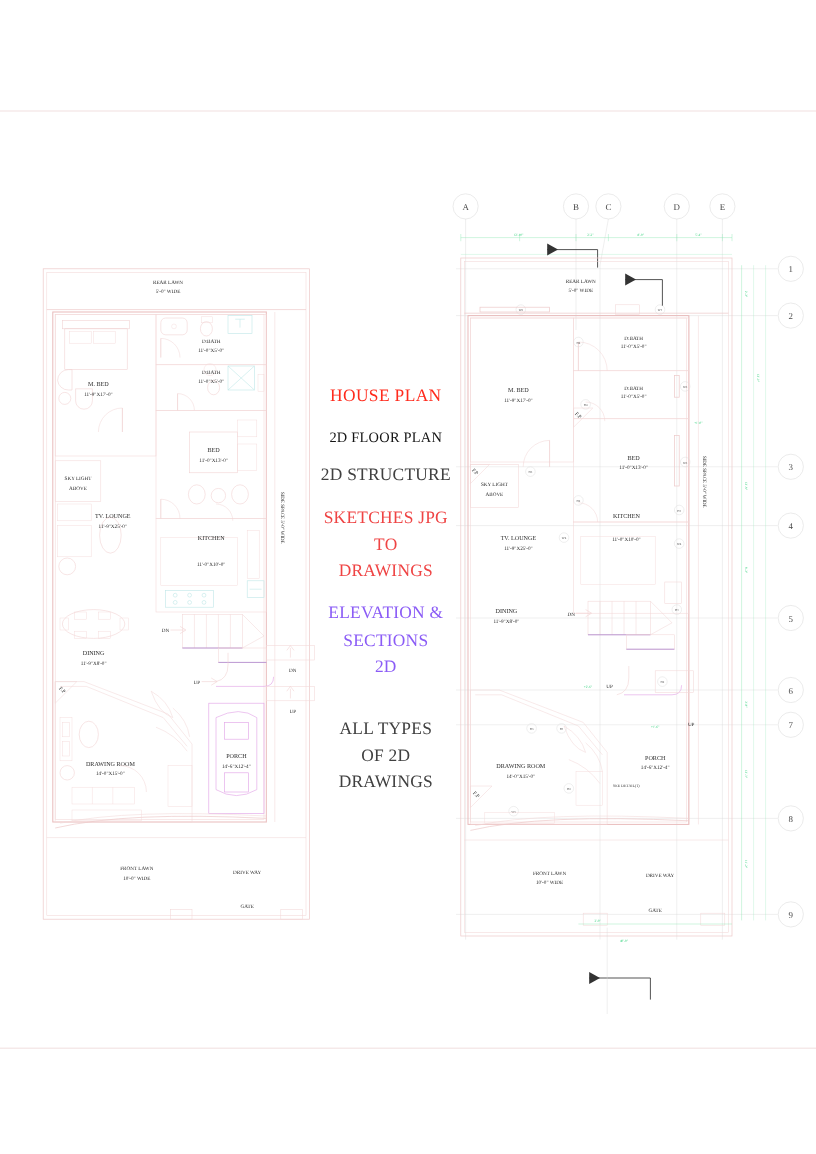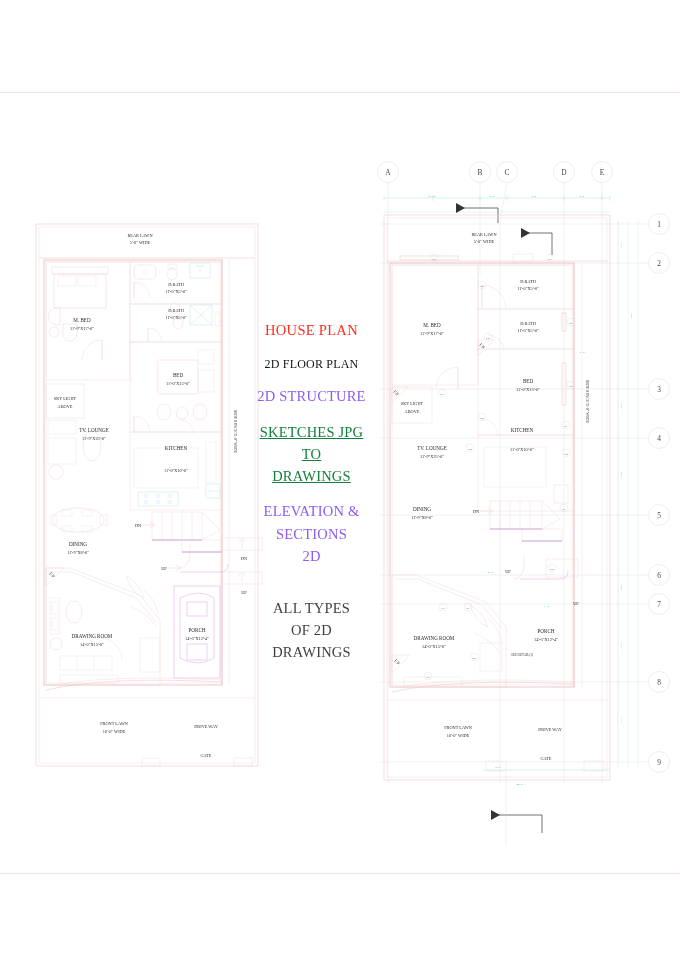--- a/index.html
+++ b/index.html
@@ -9,28 +9,28 @@
 
   .rule{position:absolute;left:0;width:680px;height:1px;background:#f3e4e4;}
   #rule-top{top:92px;}
   #rule-bottom{top:873px;}
 
   
   .plan{position:absolute;}
   .plan svg{display:block;overflow:visible;}
 
   
-  #promo{position:absolute;left:245px;top:322px;width:133px;
+  #promo{position:absolute;left:255px;top:322px;width:133px;
          text-align:center;line-height:1.22;}
   #promo .line{margin:0 0 4px 0;}
   .p-gap{height:13px;}
   .t-housePlan{font-size:14.5px;color:#ff2b1d;letter-spacing:.3px;}
   .t-floorPlan{font-size:12px;color:#141414;letter-spacing:.2px;}
-  .t-structure{font-size:14.5px;color:#8b5cf6;letter-spacing:.2px;}
-  .t-sketches{font-size:14.5px;color:#15803d;letter-spacing:.2px;line-height:1.25;text-decoration:underline;}
+  .t-structure{font-size:14.5px;color:#404040;letter-spacing:.2px;}
+  .t-sketches{font-size:14.5px;color:#ef4444;letter-spacing:.2px;line-height:1.25;}
   .t-elevation{font-size:14.5px;color:#8b5cf6;letter-spacing:.2px;line-height:1.25;}
   .t-alltypes{font-size:14.5px;color:#404040;letter-spacing:.2px;line-height:1.25;}
 
   
   text{font-family:"Liberation Serif", serif;}
   .rm{font-size:5.1px;fill:#2b2b2b;text-anchor:middle;}
   .rm.sm{font-size:4.3px;}
   .tiny{font-size:3.3px;fill:#3a3a3a;text-anchor:middle;}
   .gridlbl{font-size:7.4px;fill:#4a4a4a;text-anchor:middle;}
   .dimtxt{font-size:2.8px;fill:#31d17a;text-anchor:middle;}

